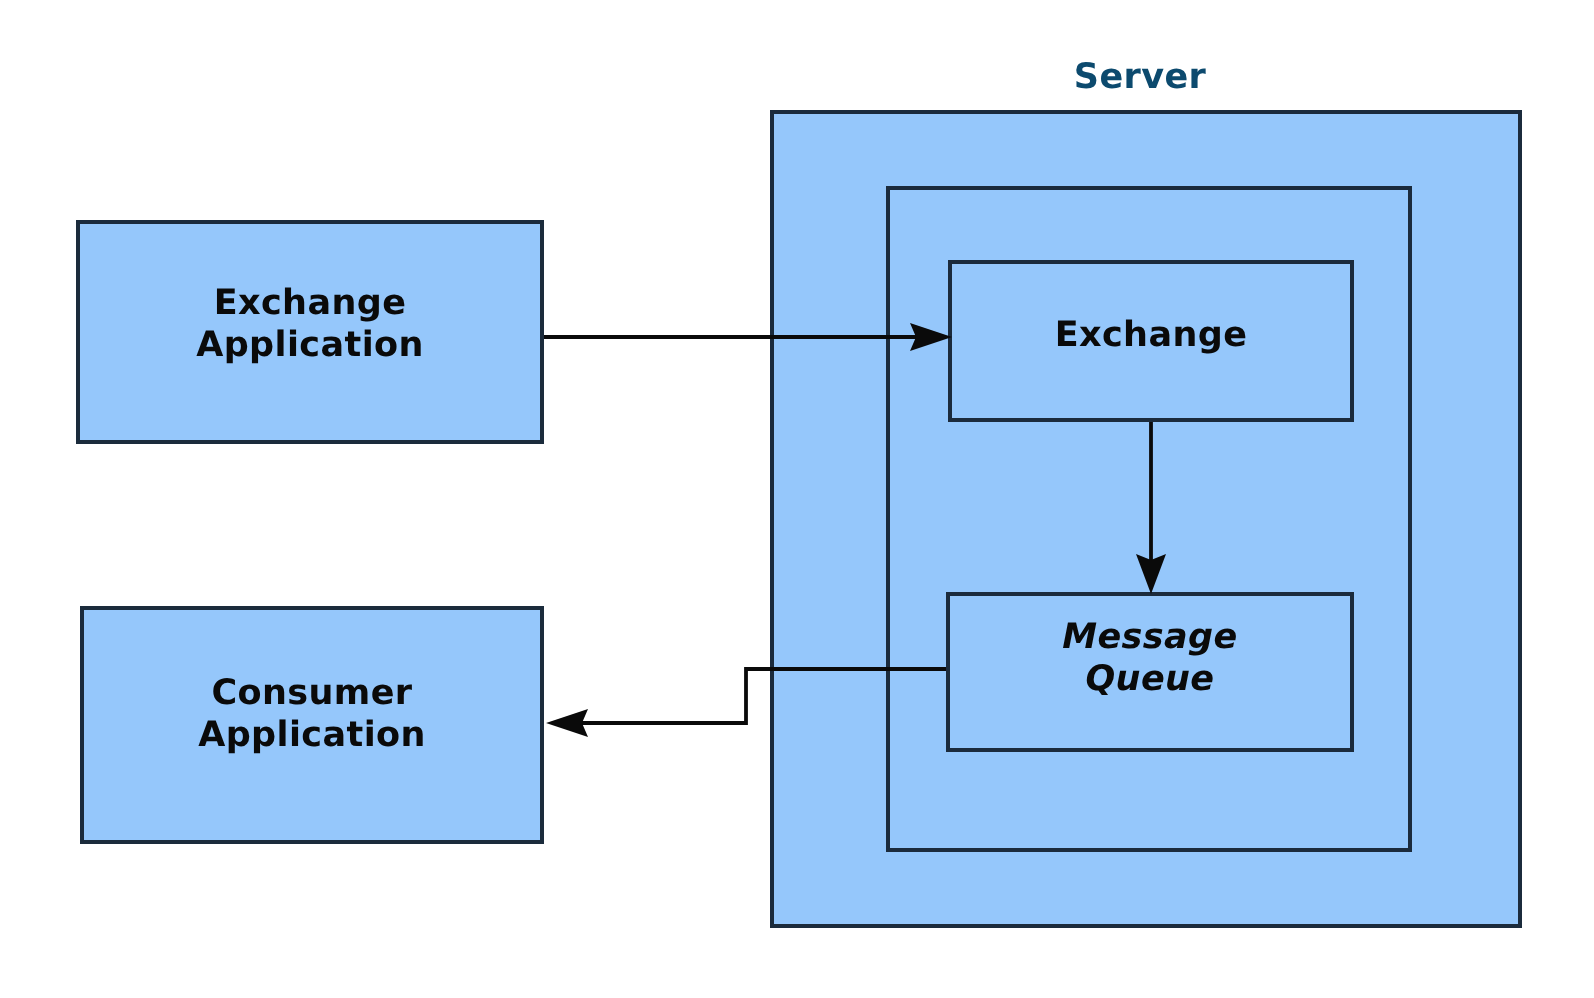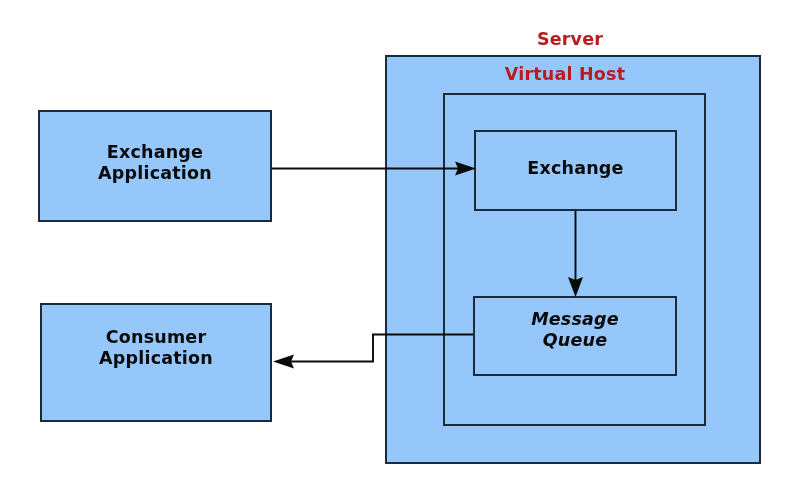--- a/index.html
+++ b/index.html
@@ -30,35 +30,35 @@
     text-align: center;
     color: #0a0a0a;
     font-weight: bold;
     line-height: 1.18;
     white-space: pre-line;
     letter-spacing: 0.2px;
   }
   .outside-label {
     position: absolute;
     text-align: center;
-    color: #b91c1c;
+    color: #0c4a6e;
     font-weight: bold;
     letter-spacing: 0.2px;
   }
 
   
   #publisher-box { left: 38px;  top: 110px; width: 234px; height: 112px; }
   #consumer-box  { left: 40px;  top: 303px; width: 232px; height: 119px; }
   #server-box    { left: 385px; top: 55px;  width: 376px; height: 409px; }
   #vhost-box     { left: 443px; top: 93px;  width: 263px; height: 333px; }
   #exchange-box  { left: 474px; top: 130px; width: 203px; height: 81px; }
   #queue-box     { left: 473px; top: 296px; width: 204px; height: 80px; }
 
   #publisher-label { left: 38px;  top: 142px; width: 234px; font-size: 17.5px; }
-  #consumer-label  { left: 40px;  top: 327px; width: 232px; font-size: 17.5px; }
+  #consumer-label  { left: 40px;  top: 337px; width: 232px; font-size: 17.5px; }
   #exchange-label  { left: 474px; top: 158px; width: 203px; font-size: 17.5px; }
   #queue-label     { left: 473px; top: 309px; width: 204px; font-size: 17.5px; font-style: italic; }
 
   #server-label { left: 470px; top: 29px; width: 200px; font-size: 17.5px; }
   #vhost-label  { left: 465px; top: 64px; width: 200px; font-size: 17.5px; }
 
   
   #connectors {
     position: absolute;
     left: 0; top: 0;
@@ -68,21 +68,20 @@
 </style>
 </head>
 <body>
 
 <div id="canvas">
 
   <div class="box" id="server-box"></div>
   <div class="outside-label" id="server-label">Server</div>
 
   <div class="box" id="vhost-box"></div>
-  <div class="outside-label" id="vhost-label">Virtual Host</div>
 
   <div class="box" id="exchange-box"></div>
   <div class="boxlabel" id="exchange-label">Exchange</div>
 
   <div class="box" id="queue-box"></div>
   <div class="boxlabel" id="queue-label">Message
 Queue</div>
 
   <div class="box" id="publisher-box"></div>
   <div class="boxlabel" id="publisher-label">Exchange

